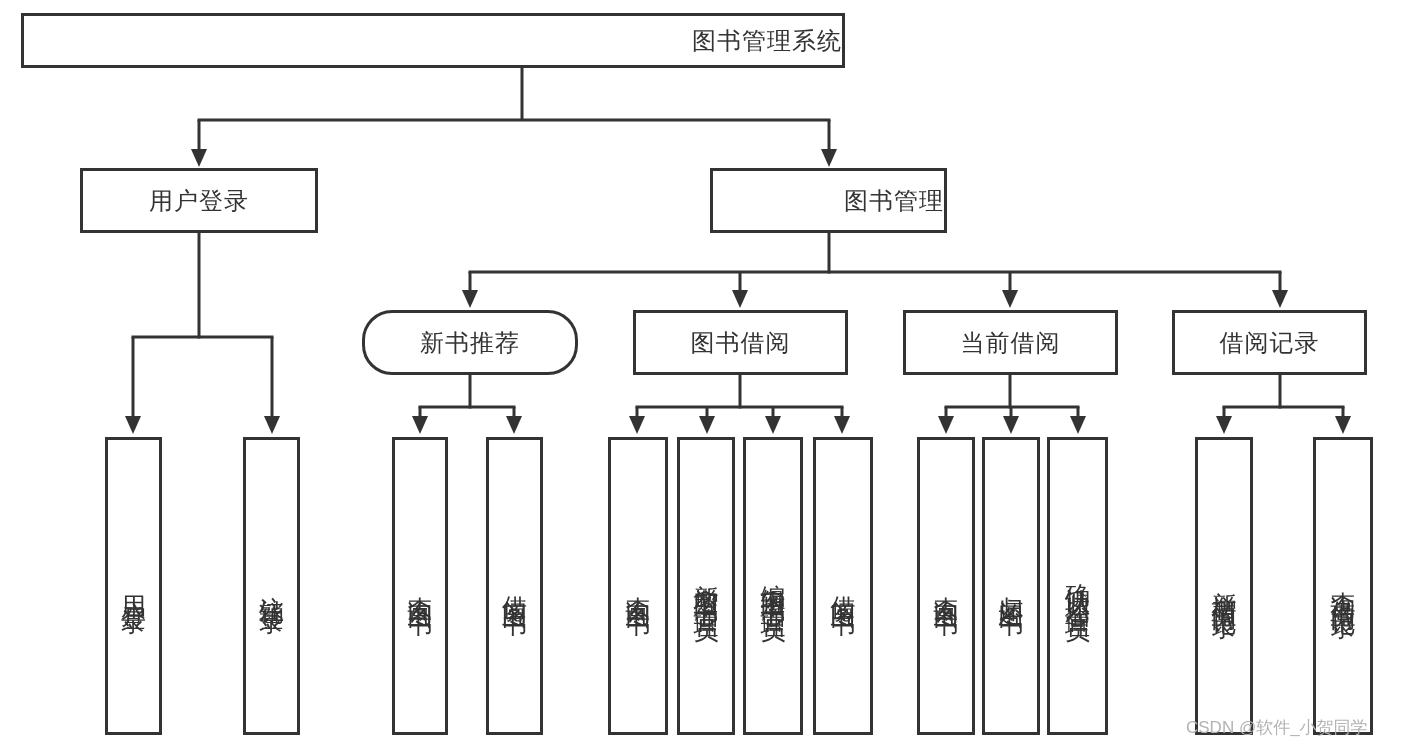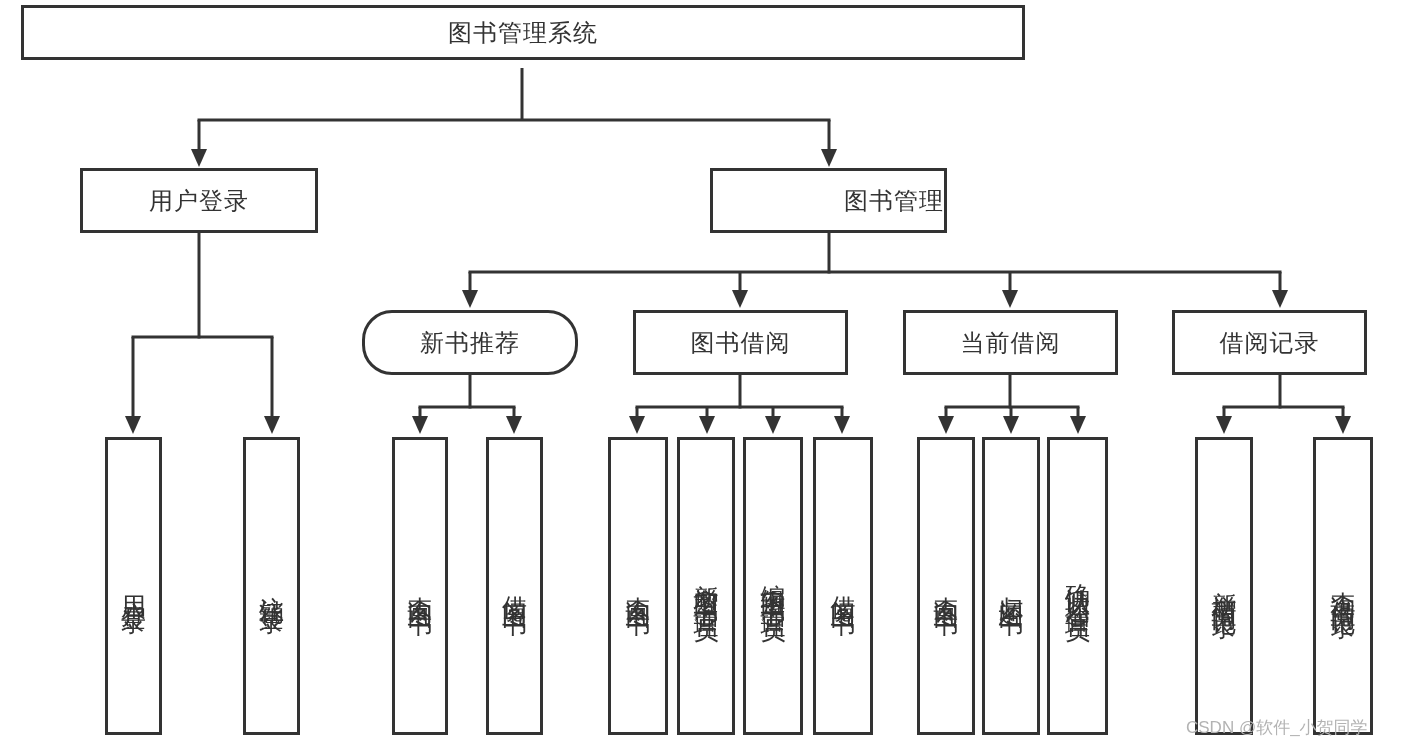--- a/index.html
+++ b/index.html
@@ -35,21 +35,21 @@
   }
   .leaf span {
     writing-mode: vertical-rl;
     text-orientation: mixed;
     font-size: 25px;
     line-height: 1;
     letter-spacing: 5px;
     color: #333333;
     white-space: nowrap;
   }
-  .root-box    { left: 21px;  top: 5px;  width: 1004px; height: 55px; }
+  .root-box    { left: 21px;  top: 13px;  width: 824px; height: 55px; justify-content: flex-end; }
   .lvl2        { top: 168px; height: 65px; }
   .lvl3        { top: 310px; height: 65px; }
   .leaf        { top: 437px; height: 298px; }
   #watermark {
     position: absolute;
     left: 1186px;
     top: 716px;
     width: 215px;
     font-size: 17px;
     color: #b3b3b3;

